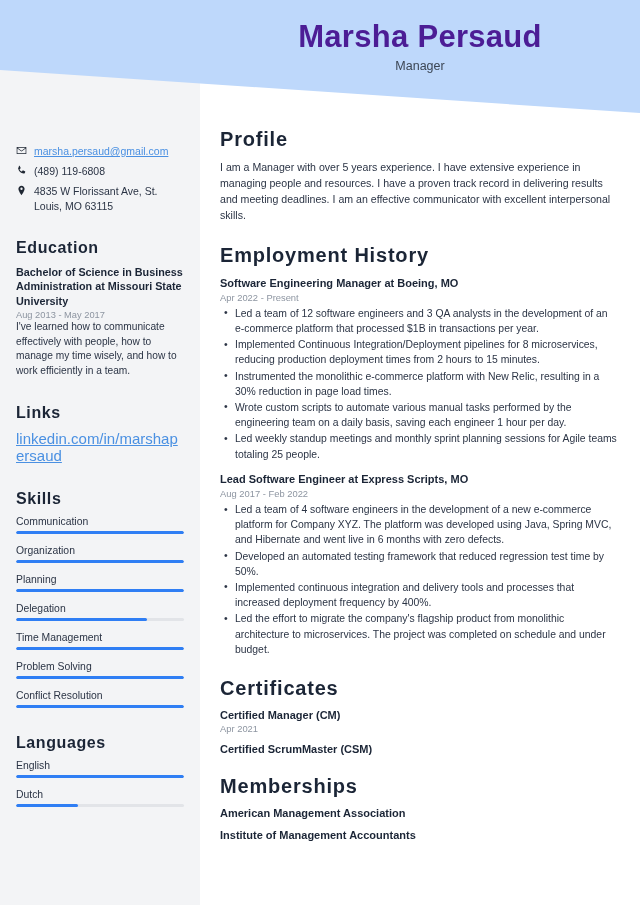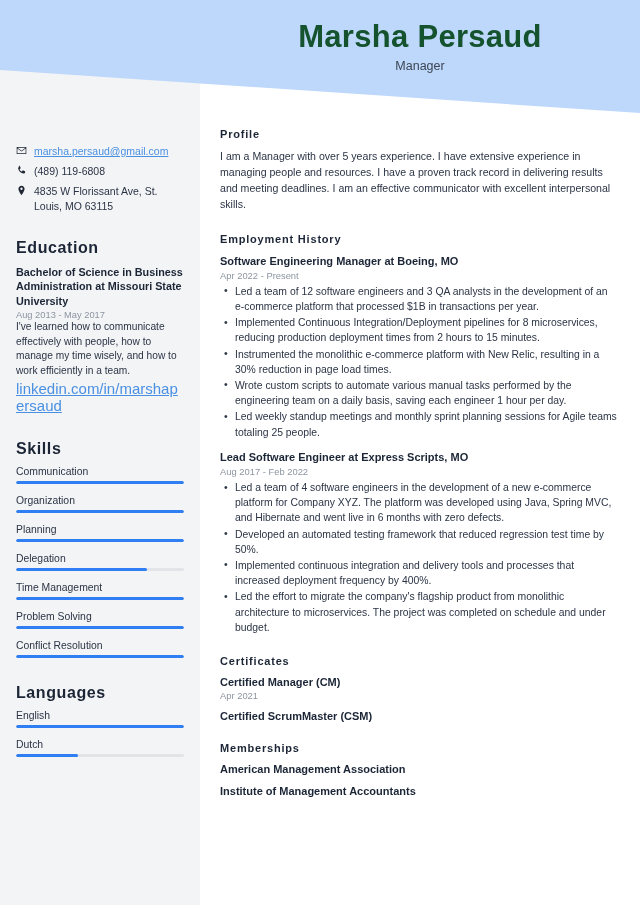--- a/index.html
+++ b/index.html
@@ -46,21 +46,21 @@
     position: absolute;
     left: 200px; top: 0;
     width: 440px;
     z-index: 3;
     text-align: center;
     padding-top: 20px;
   }
   .name {
     font-size: 31px;
     font-weight: bold;
-    color: #14532d;
+    color: #4c1d95;
     letter-spacing: 0.3px;
     line-height: 1.1;
   }
   .job-title {
     font-size: 12.5px;
     color: #3c4654;
     margin-top: 5px;
   }
 
   
@@ -154,21 +154,21 @@
   .main {
     position: absolute;
     left: 200px; top: 0;
     width: 440px;
     padding: 0 22px 0 20px;
     z-index: 4;
   }
   .main-inner { padding-top: 128px; }
 
   .main-heading {
-    font-size: 11px;
+    font-size: 20px;
     font-weight: bold;
     color: #1b2536;
     letter-spacing: 0.8px;
     margin-bottom: 9px;
   }
   .section { margin-bottom: 20px; }
 
   .profile-text {
     font-size: 10.6px;
     line-height: 1.5;
@@ -270,20 +270,21 @@
         </div>
       </div>
 
     <div class="side-heading">Education</div>
     <div>
       <div class="edu-title">Bachelor of Science in Business Administration at Missouri State University</div>
       <div class="edu-date">Aug 2013 - May 2017</div>
       <div class="edu-desc">I've learned how to communicate effectively with people, how to manage my time wisely, and how to work efficiently in a team.</div>
     </div>
 
+    <div class="side-heading">Links</div>
     <div class="links-section">
         <div class="link-item"><span class="link-blue">linkedin.com/in/marshapersaud</span></div>
       </div>
 
     <div class="side-heading">Skills</div>
     <div>
         <div class="bar-item">
           <div class="bar-label">Communication</div>
           <div class="bar-track">
             <div class="bar-fill" style="width: 100%;"></div>

